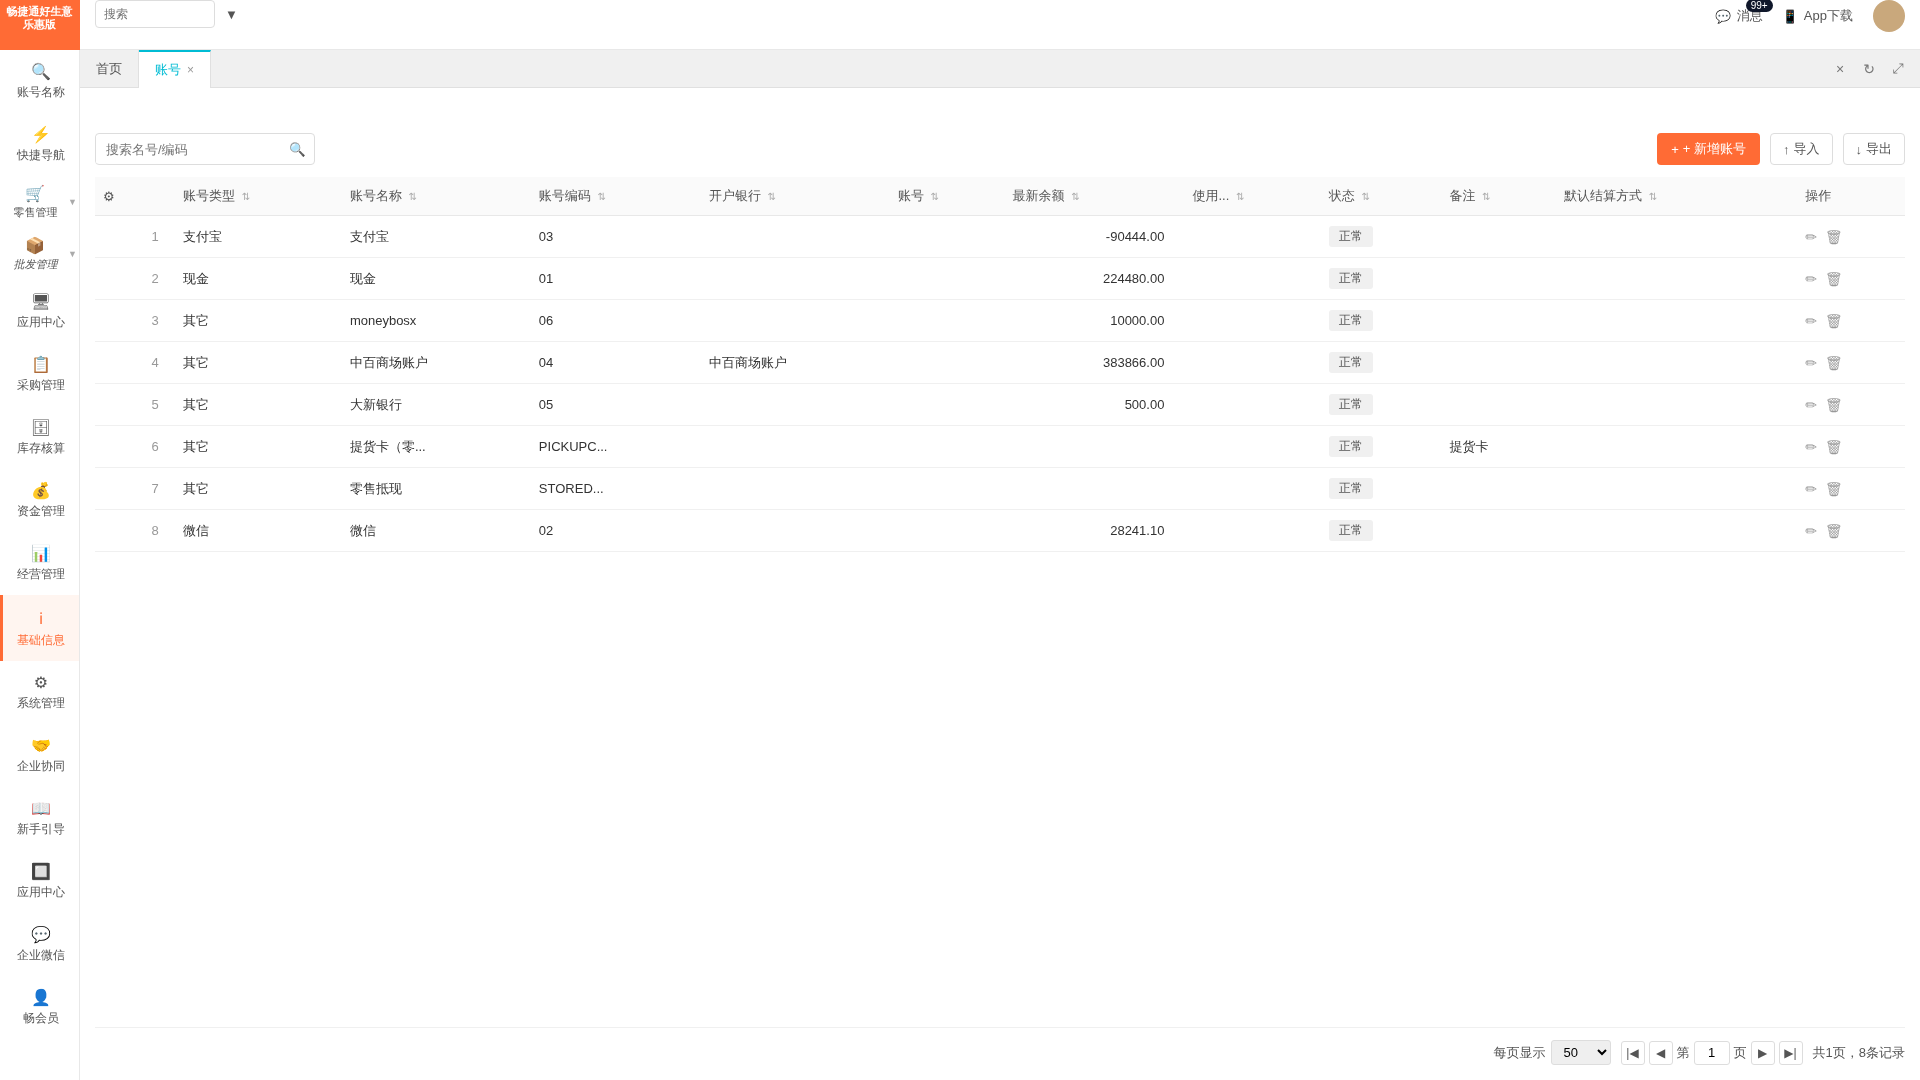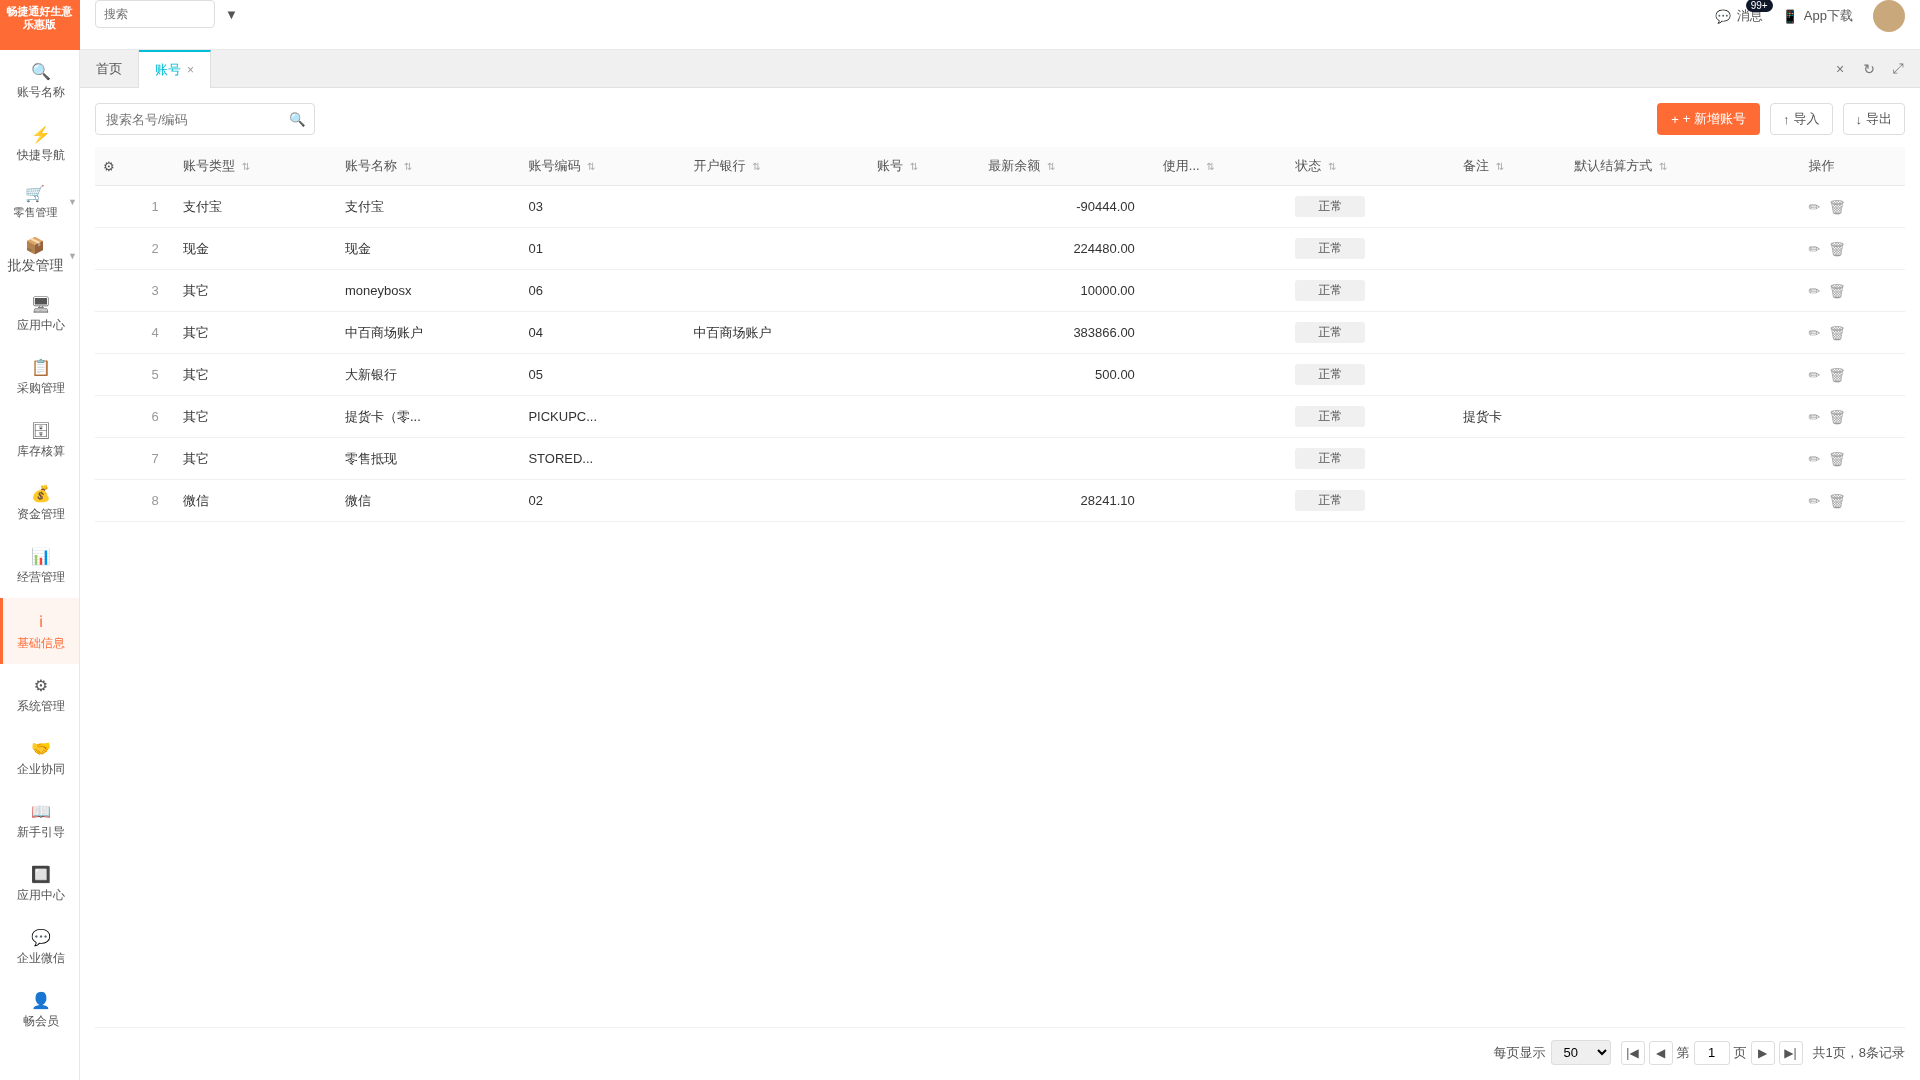--- a/index.html
+++ b/index.html
@@ -186,20 +186,21 @@
       display: flex;
       flex-direction: column;
     }
 
     
     .toolbar {
       display: flex;
       align-items: center;
       justify-content: space-between;
       margin-bottom: 12px;
+      margin-top: 30px;
     }
     .search-box {
       display: flex;
       align-items: center;
       border: 1px solid #ddd;
       border-radius: 4px;
       overflow: hidden;
       width: 220px;
     }
     .search-input {
@@ -279,21 +280,21 @@
       border-bottom: 1px solid #f0f0f0;
     }
     tbody td {
       padding: 10px 8px;
       color: #333;
       white-space: nowrap;
     }
     td.num-col { color: #999; text-align: center; width: 40px; }
     .status-badge {
       display: inline-block;
-      padding: 2px 23px;
+      padding: 2px 10px;
       border-radius: 3px;
       font-size: 12px;
       background: #f0f0f0;
       color: #555;
     }
     .status-badge.normal { background: #f0f0f0; color: #555; }
     .action-btns {
       display: flex;
       gap: 8px;
     }
@@ -373,21 +374,21 @@
   <div class="sidebar-item" style="display:flex;flex-direction:row;justify-content:center;align-items:center;gap:2px;flex-wrap:wrap;padding:8px 2px;">
     <div style="display:flex;flex-direction:column;align-items:center;gap:2px;flex:1;">
       <span class="icon">🛒</span>
       <span style="font-size:11px;">零售管理</span>
     </div>
     <span style="font-size:9px;color:#aaa;">▼</span>
   </div>
   <div class="sidebar-item" style="display:flex;flex-direction:row;justify-content:center;align-items:center;gap:2px;flex-wrap:wrap;padding:8px 2px;">
     <div style="display:flex;flex-direction:column;align-items:center;gap:2px;flex:1;">
       <span class="icon">📦</span>
-      <span style="font-size:14px;">批发管理</span>
+      <span style="font-size:11px;font-style:italic;">批发管理</span>
     </div>
     <span style="font-size:9px;color:#aaa;">▼</span>
   </div>
   <div class="sidebar-item">
     <span class="icon">🖥</span>
     <span>应用中心</span>
   </div>
   <div class="sidebar-item">
     <span class="icon">📋</span>
     <span>采购管理</span>

